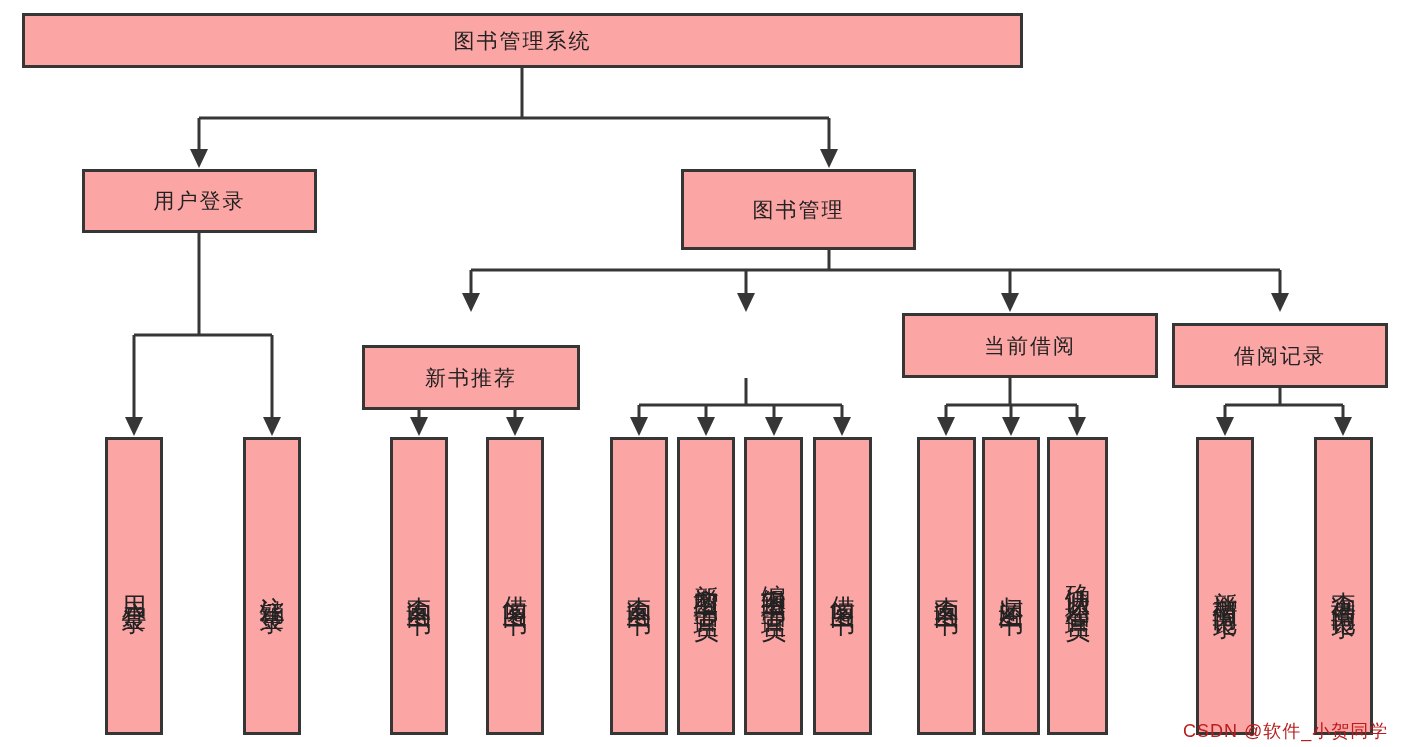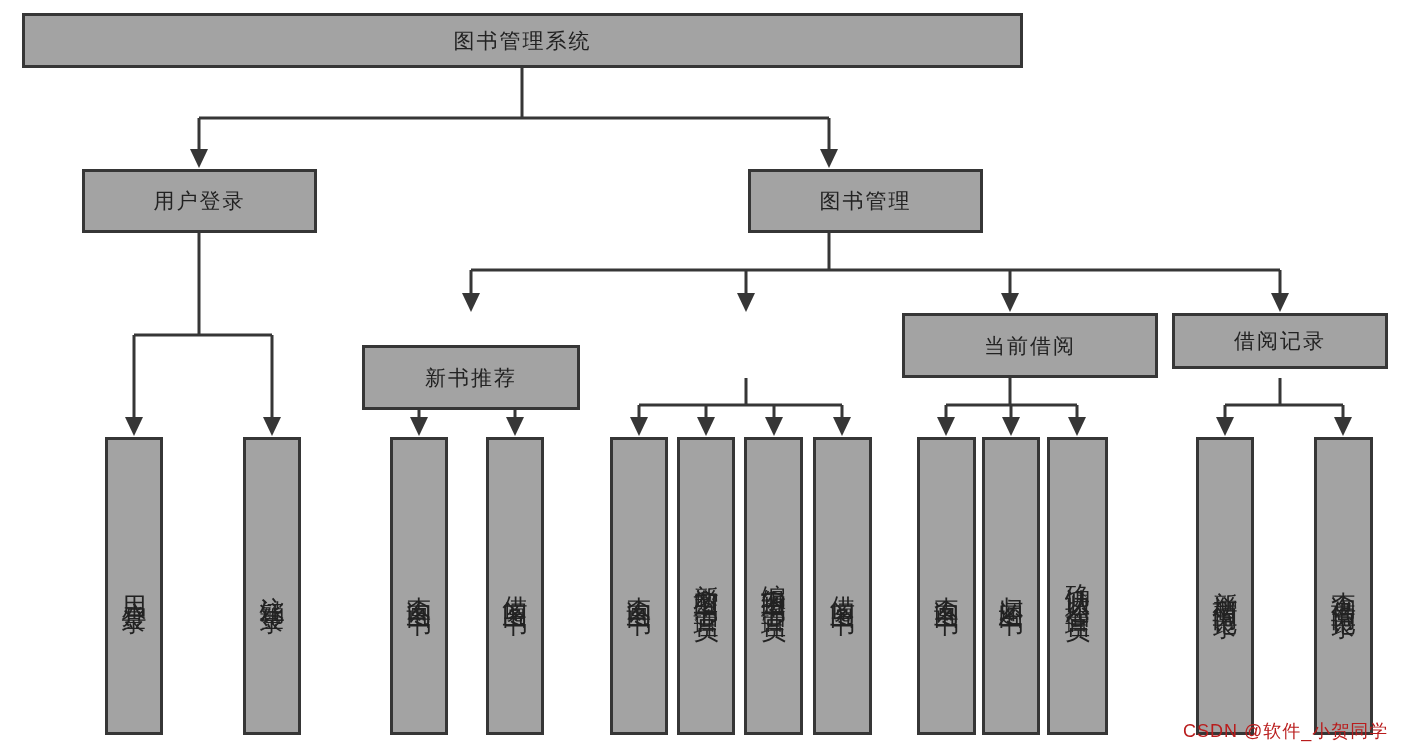--- a/index.html
+++ b/index.html
@@ -16,21 +16,21 @@
   }
   .wires {
     position: absolute;
     left: 0; top: 0;
     width: 1405px; height: 747px;
     pointer-events: none;
   }
   .node {
     position: absolute;
     box-sizing: border-box;
-    background: #a3a3a3;
+    background: #fca5a5;
     border: 3px solid #363636;
     display: flex;
     align-items: center;
     justify-content: center;
     color: #222222;
   }
   .node .lbl {
     font-size: 21px;
     letter-spacing: 2px;
     white-space: nowrap;
@@ -100,31 +100,31 @@
     </g>
   </svg>
 
   <div class="node" style="left:22px; top:13px; width:1001px; height:55px;">
     <span class="lbl">图书管理系统</span>
   </div>
 
   <div class="node" style="left:82px; top:169px; width:235px; height:64px;">
     <span class="lbl">用户登录</span>
   </div>
-  <div class="node" style="left:748px; top:169px; width:235px; height:64px;">
+  <div class="node" style="left:681px; top:169px; width:235px; height:81px;">
     <span class="lbl">图书管理</span>
   </div>
 
   <div class="node" style="left:362px; top:313px; width:218px; height:65px;margin-top:32px;">
     <span class="lbl">新书推荐</span>
   </div>
   <div class="node" style="left:902px; top:313px; width:256px; height:65px;">
     <span class="lbl">当前借阅</span>
   </div>
-  <div class="node" style="left:1172px; top:313px; width:216px; height:56px;">
+  <div class="node" style="left:1172px; top:323px; width:216px; height:65px;">
     <span class="lbl">借阅记录</span>
   </div>
 
   <div class="node vert" style="left:105px; top:437px; width:58px; height:298px;">
     <span class="lbl">用户登录</span>
   </div>
   <div class="node vert" style="left:243px; top:437px; width:58px; height:298px;">
     <span class="lbl">注销登录</span>
   </div>
 

